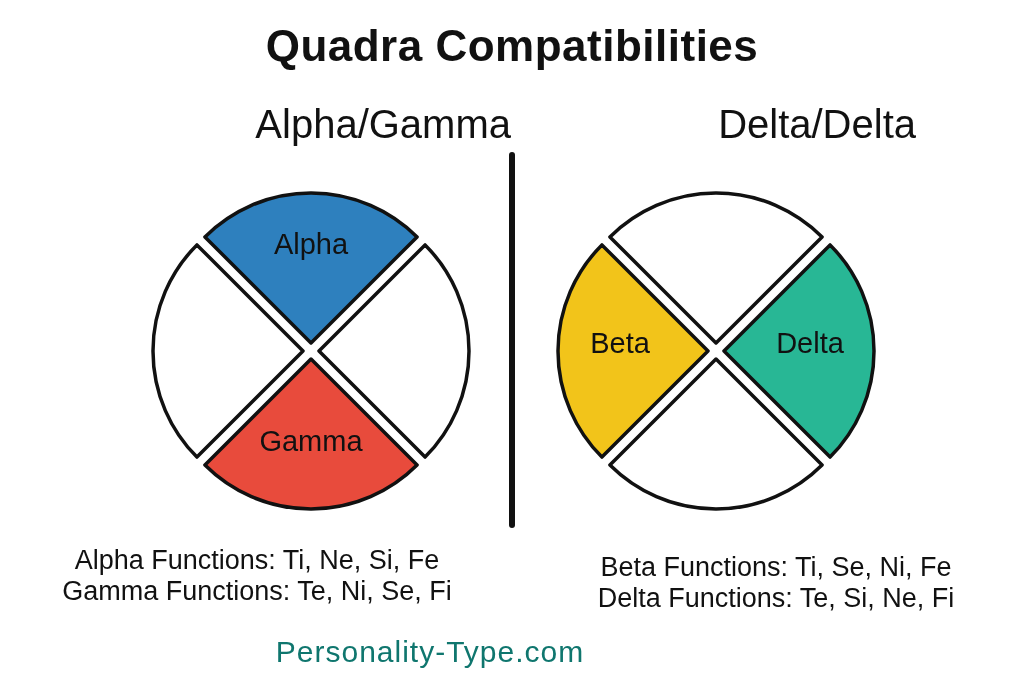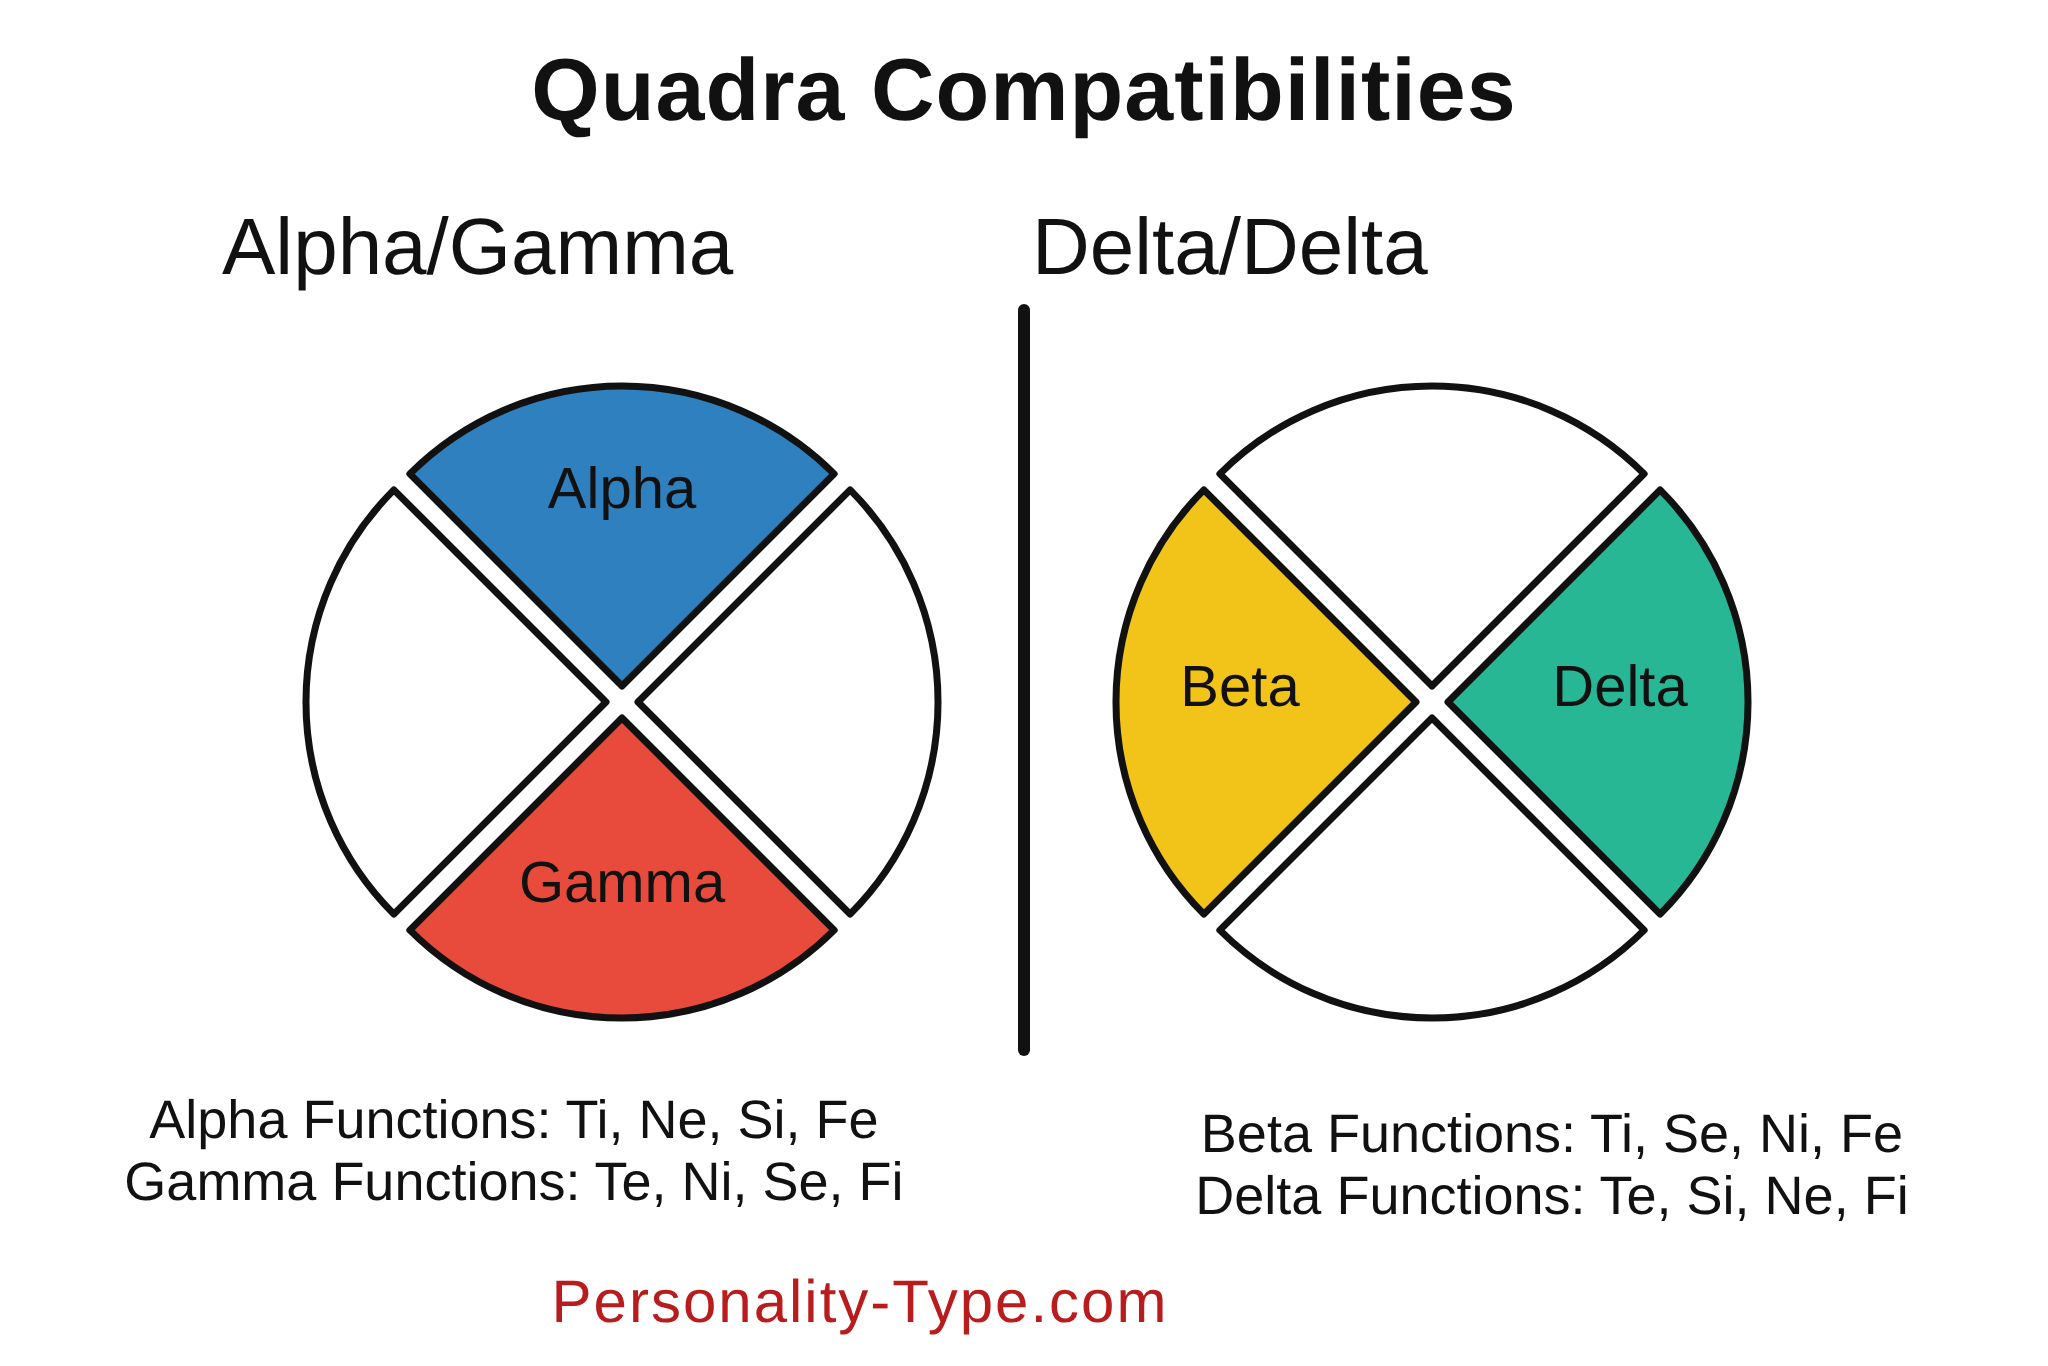--- a/index.html
+++ b/index.html
@@ -1,33 +1,33 @@
 <!DOCTYPE html>
 <html><head>
 <meta charset="utf-8">
 <style>
   html,body{margin:0;padding:0;background:#ffffff;}
   .canvas{position:relative;width:1024px;height:683px;background:#ffffff;overflow:hidden;
           font-family:"Liberation Sans",sans-serif;color:#111111;}
   .title{position:absolute;top:21px;left:0;width:1024px;text-align:center;
          font-size:44px;font-weight:bold;letter-spacing:0.5px;}
-  .heading{position:absolute;top:102px;width:400px;text-align:left;font-size:40px;font-weight:400;}
+  .heading{position:absolute;top:102px;width:400px;text-align:right;font-size:40px;font-weight:400;}
   .heading.left{left:111px;}
   .heading.right{left:516px;}
   .wheel{position:absolute;width:324px;height:324px;}
   .wheel.left{left:149px;top:189px;}
   .wheel.right{left:554px;top:189px;}
   .wheel path{stroke:#111111;stroke-width:3.5;stroke-linejoin:round;}
   .wheel text{font-family:"Liberation Sans",sans-serif;font-size:29px;text-anchor:middle;fill:#111111;}
   .divider{position:absolute;left:509px;top:152px;width:6px;height:376px;background:#111111;border-radius:3px;}
   .functions{position:absolute;width:520px;text-align:center;font-size:27px;line-height:31px;}
   .functions.left{left:-3px;top:545px;}
   .functions.right{left:516px;top:552px;}
   .watermark{position:absolute;left:0;top:635px;width:860px;text-align:center;
-             font-size:30px;color:#b91c1c;letter-spacing:1px;}
+             font-size:30px;color:#0f766e;letter-spacing:1px;}
 </style>
 </head>
 <body>
 
 <div class="canvas">
 
   <div class="title">Quadra Compatibilities</div>
 
   <div class="heading left">Alpha/Gamma</div>
   <div class="heading right">Delta/Delta</div>

